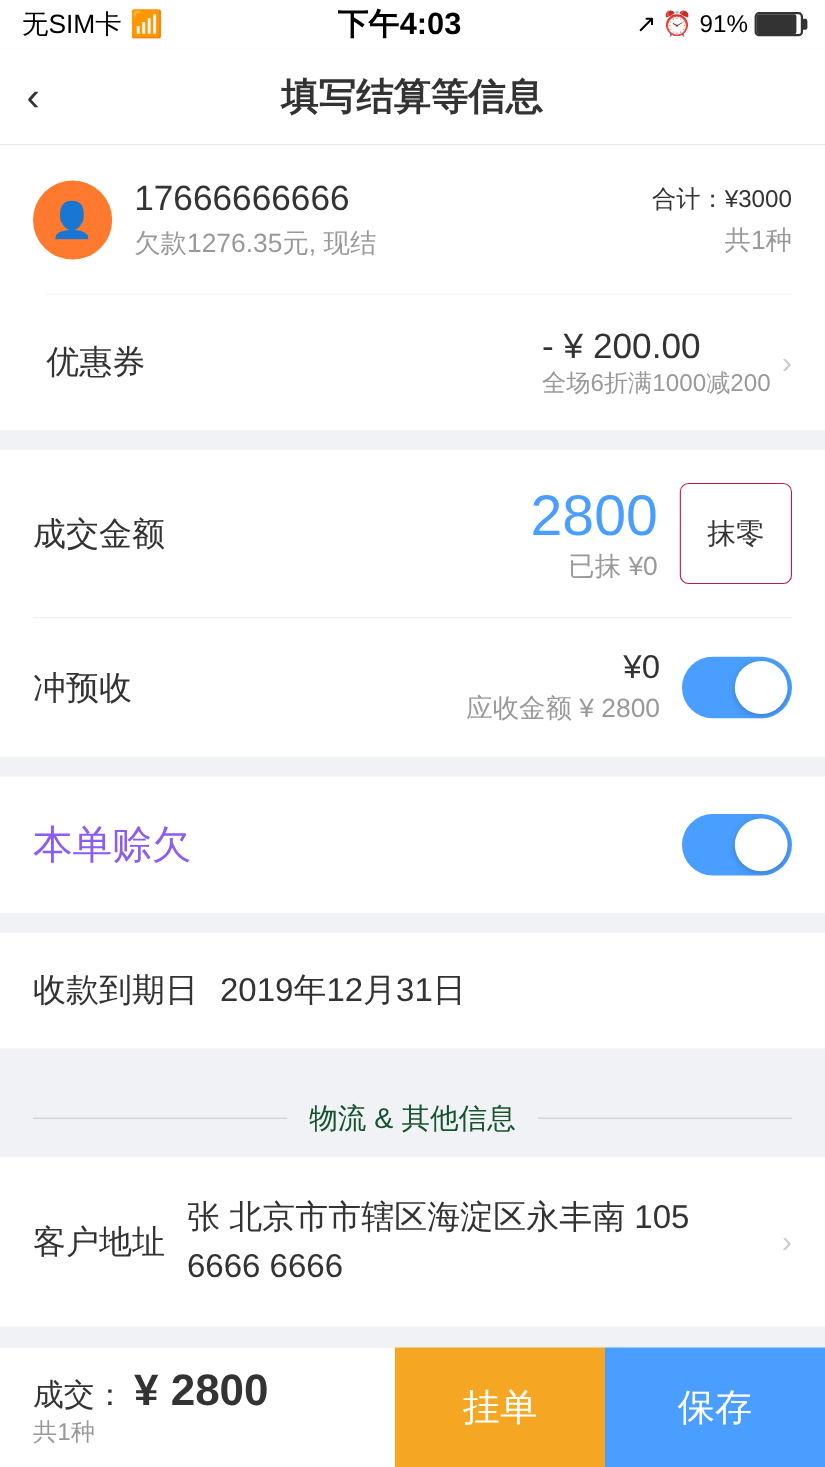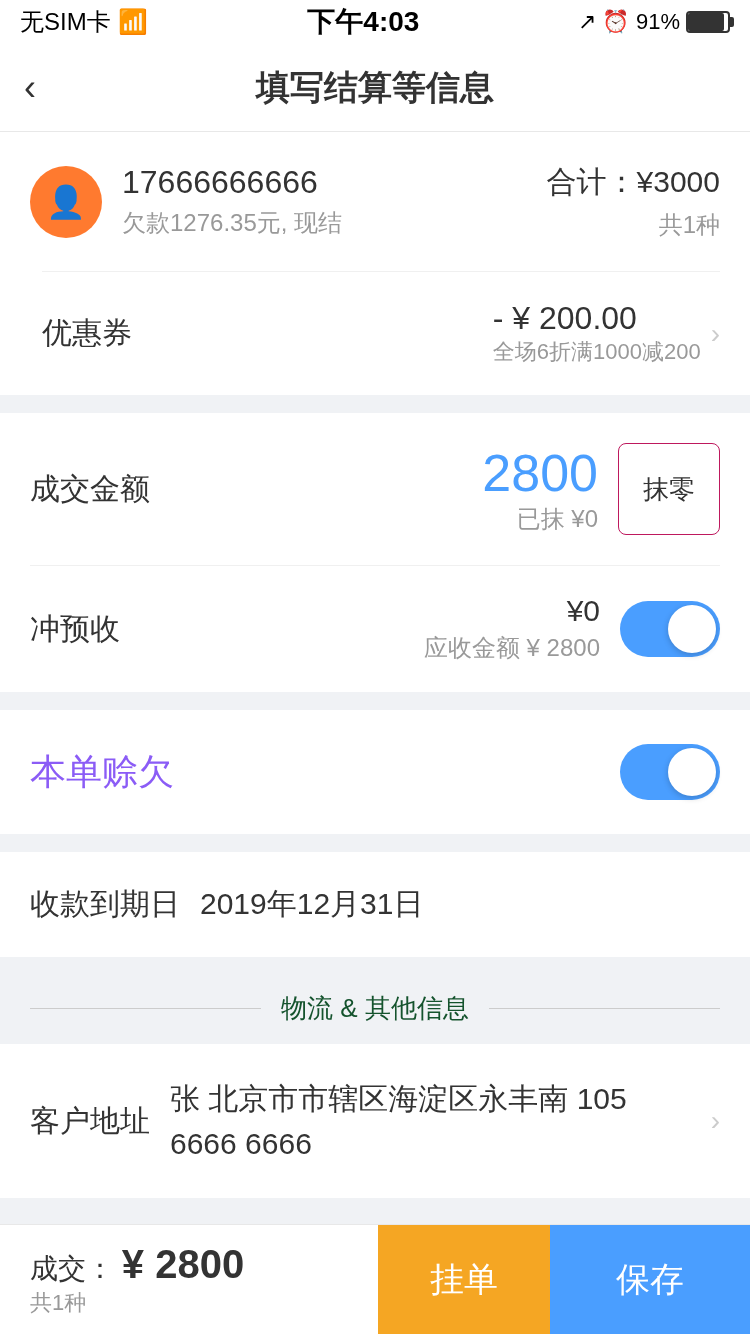--- a/index.html
+++ b/index.html
@@ -78,21 +78,21 @@
     .customer-left { display: flex; align-items: center; gap: 20px; }
     .avatar {
       width: 72px; height: 72px; border-radius: 50%;
       background: #ff7a2f;
       display: flex; align-items: center; justify-content: center;
       color: #fff; font-size: 32px;
     }
     .customer-info .phone { font-size: 32px; font-weight: 500; color: #333; }
     .customer-info .debt { font-size: 24px; color: #999; margin-top: 6px; }
     .customer-right { text-align: right; }
-    .total-amount { font-size: 30px; color: #333; font-weight: 500; margin-left: 20px; }
+    .total-amount { font-size: 22px; color: #333; font-weight: 500; margin-left: 20px; }
     .total-count { font-size: 24px; color: #999; margin-top: 6px; }
 
     
     .coupon-row {
       display: flex;
       align-items: center;
       justify-content: space-between;
       padding: 28px 0;
       border-top: 1px solid #f0f0f0;
       margin-left: 12px;
@@ -162,21 +162,21 @@
       display: flex;
       align-items: center;
       justify-content: space-between;
       padding: 34px 0;
     }
     .debt-label { font-size: 36px; color: #8b5cf6; }
 
     
     .due-section {
       background: #fff;
-      margin-bottom: 16px;
+      margin-bottom: 28px;
       padding: 0 30px;
     }
     .due-row {
       display: flex;
       align-items: center;
       padding: 32px 0;
       gap: 20px;
     }
     .due-label { font-size: 30px; color: #333; }
     .due-date { font-size: 30px; color: #333; }
@@ -232,21 +232,21 @@
       justify-content: center;
       padding: 0 30px;
     }
     .bottom-deal { font-size: 28px; color: #333; }
     .bottom-amount { font-size: 40px; color: #333; font-weight: 600; }
     .bottom-count { font-size: 22px; color: #999; }
     .bottom-btn-group {
       display: flex;
     }
     .btn-hold {
-      width: 172px;
+      width: 191px;
       background: #f5a623;
       color: #fff;
       font-size: 34px;
       font-weight: 500;
       display: flex;
       align-items: center;
       justify-content: center;
       cursor: pointer;
     }
     .btn-save {

